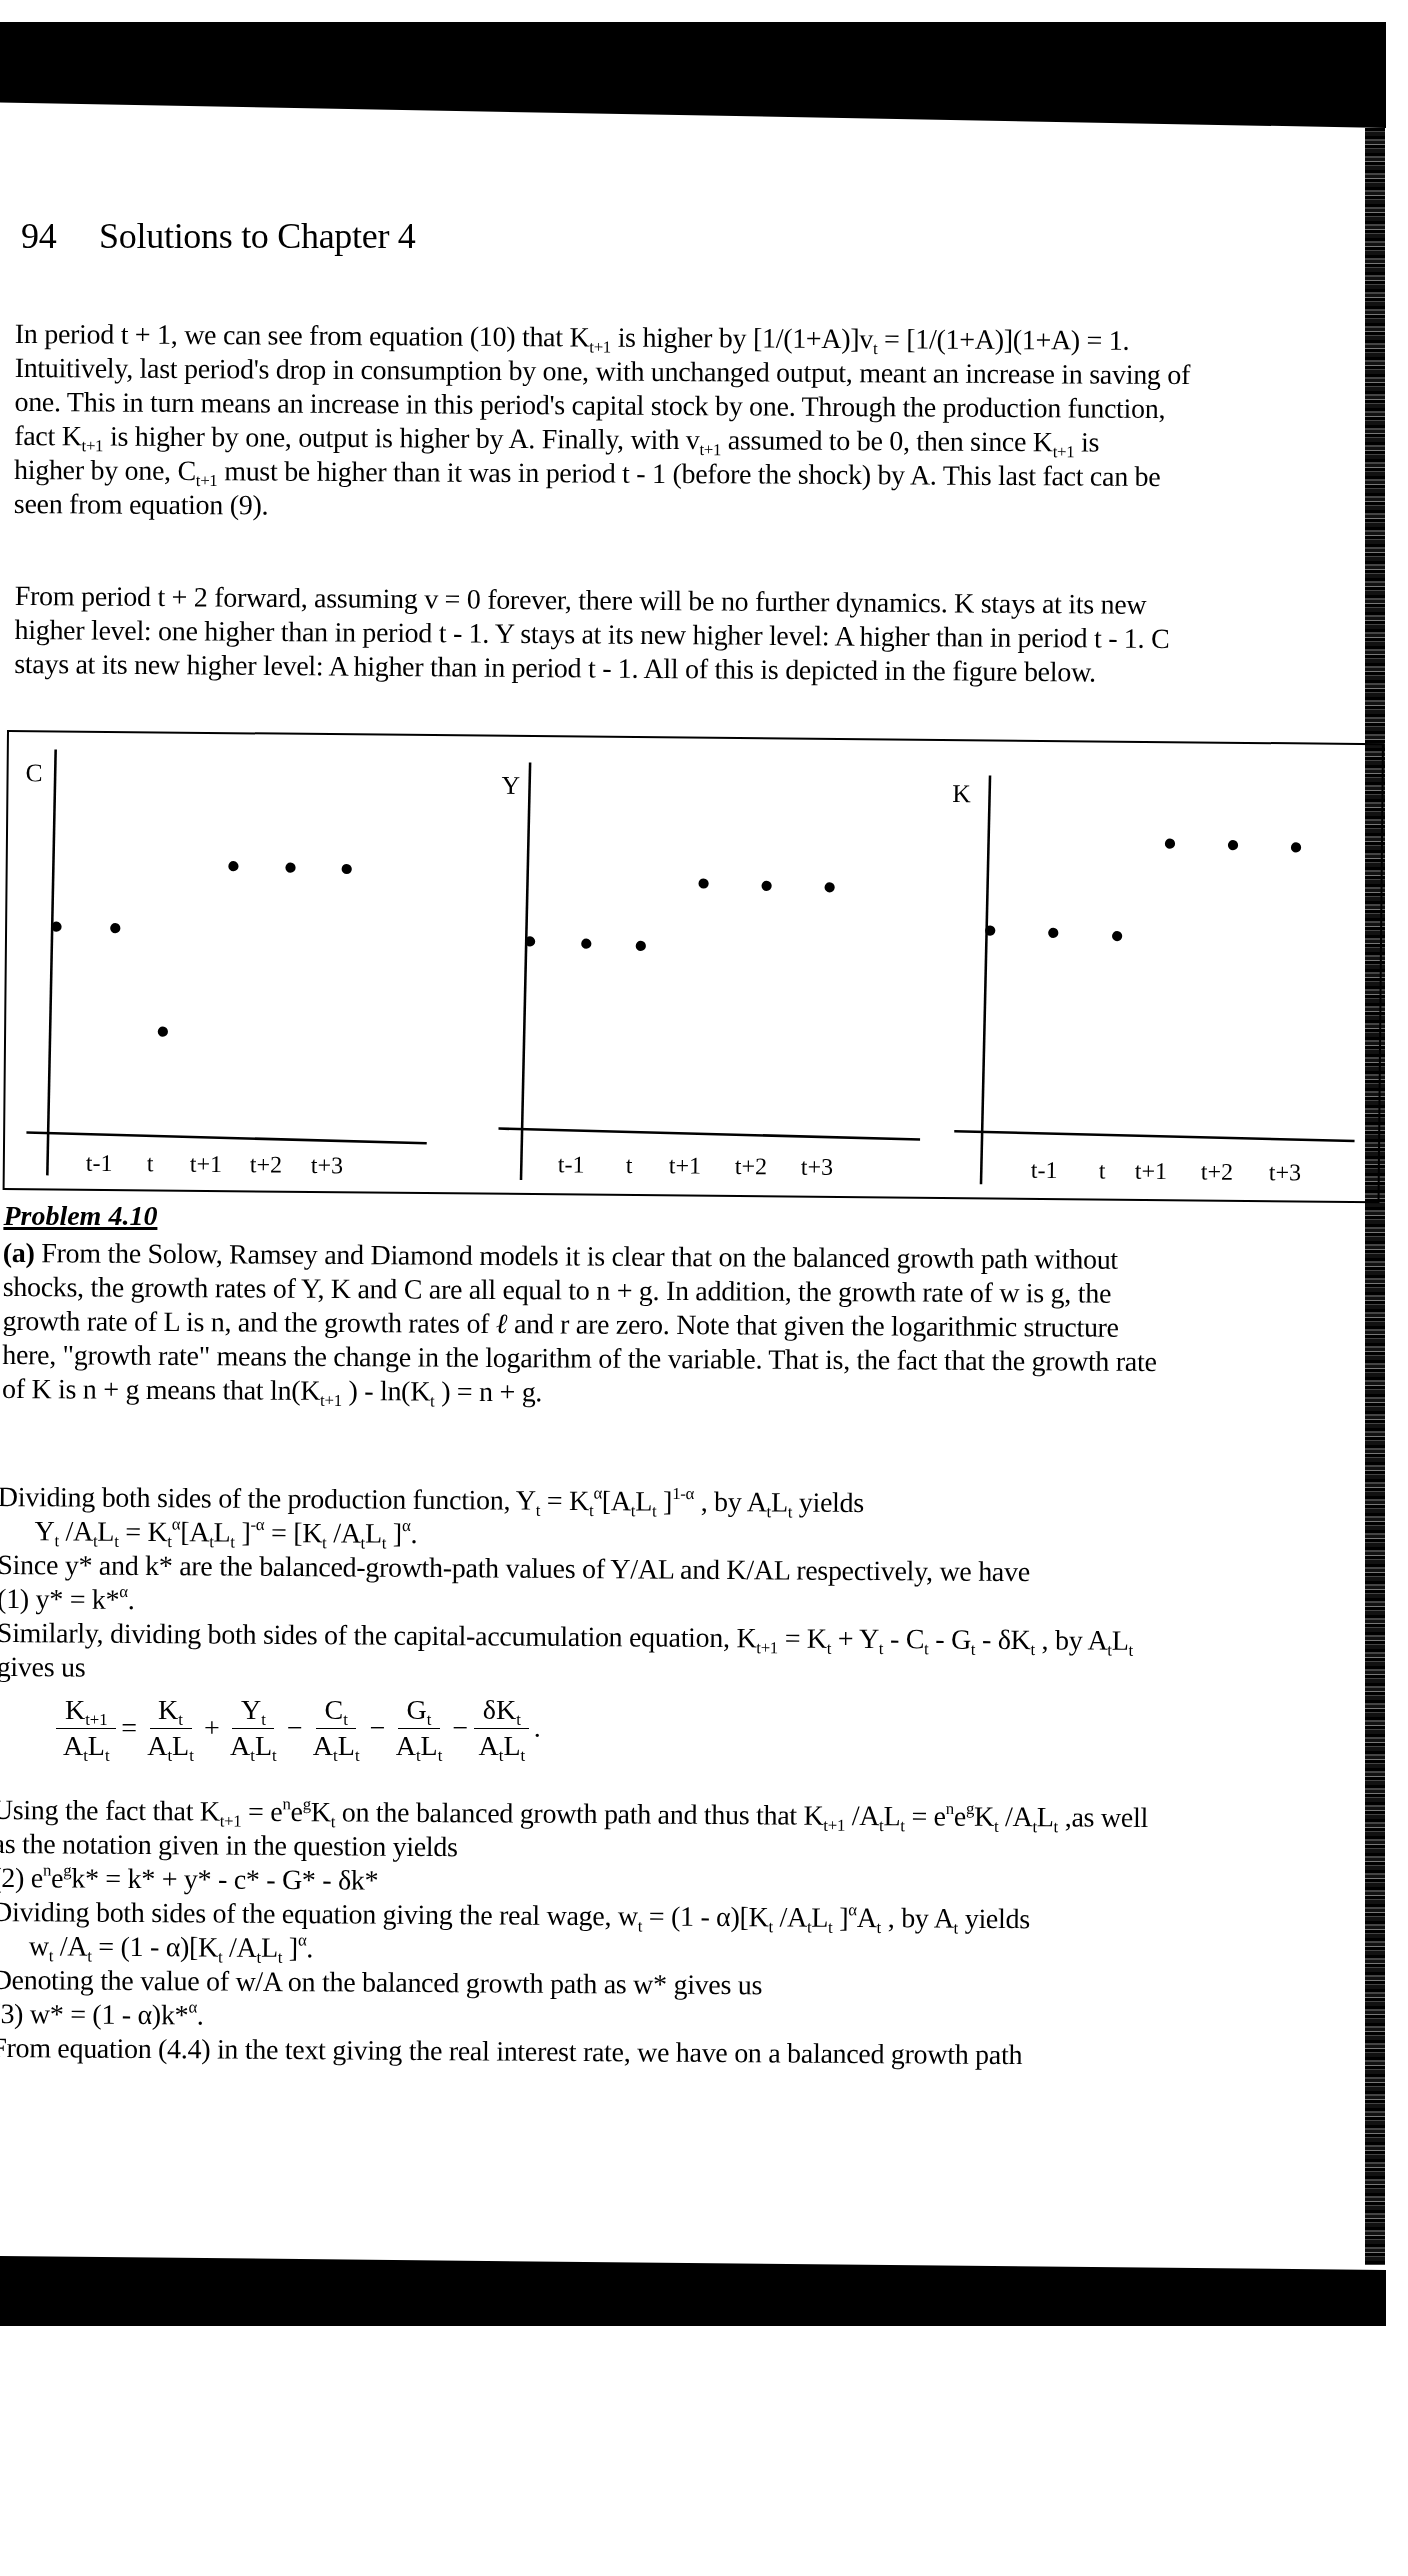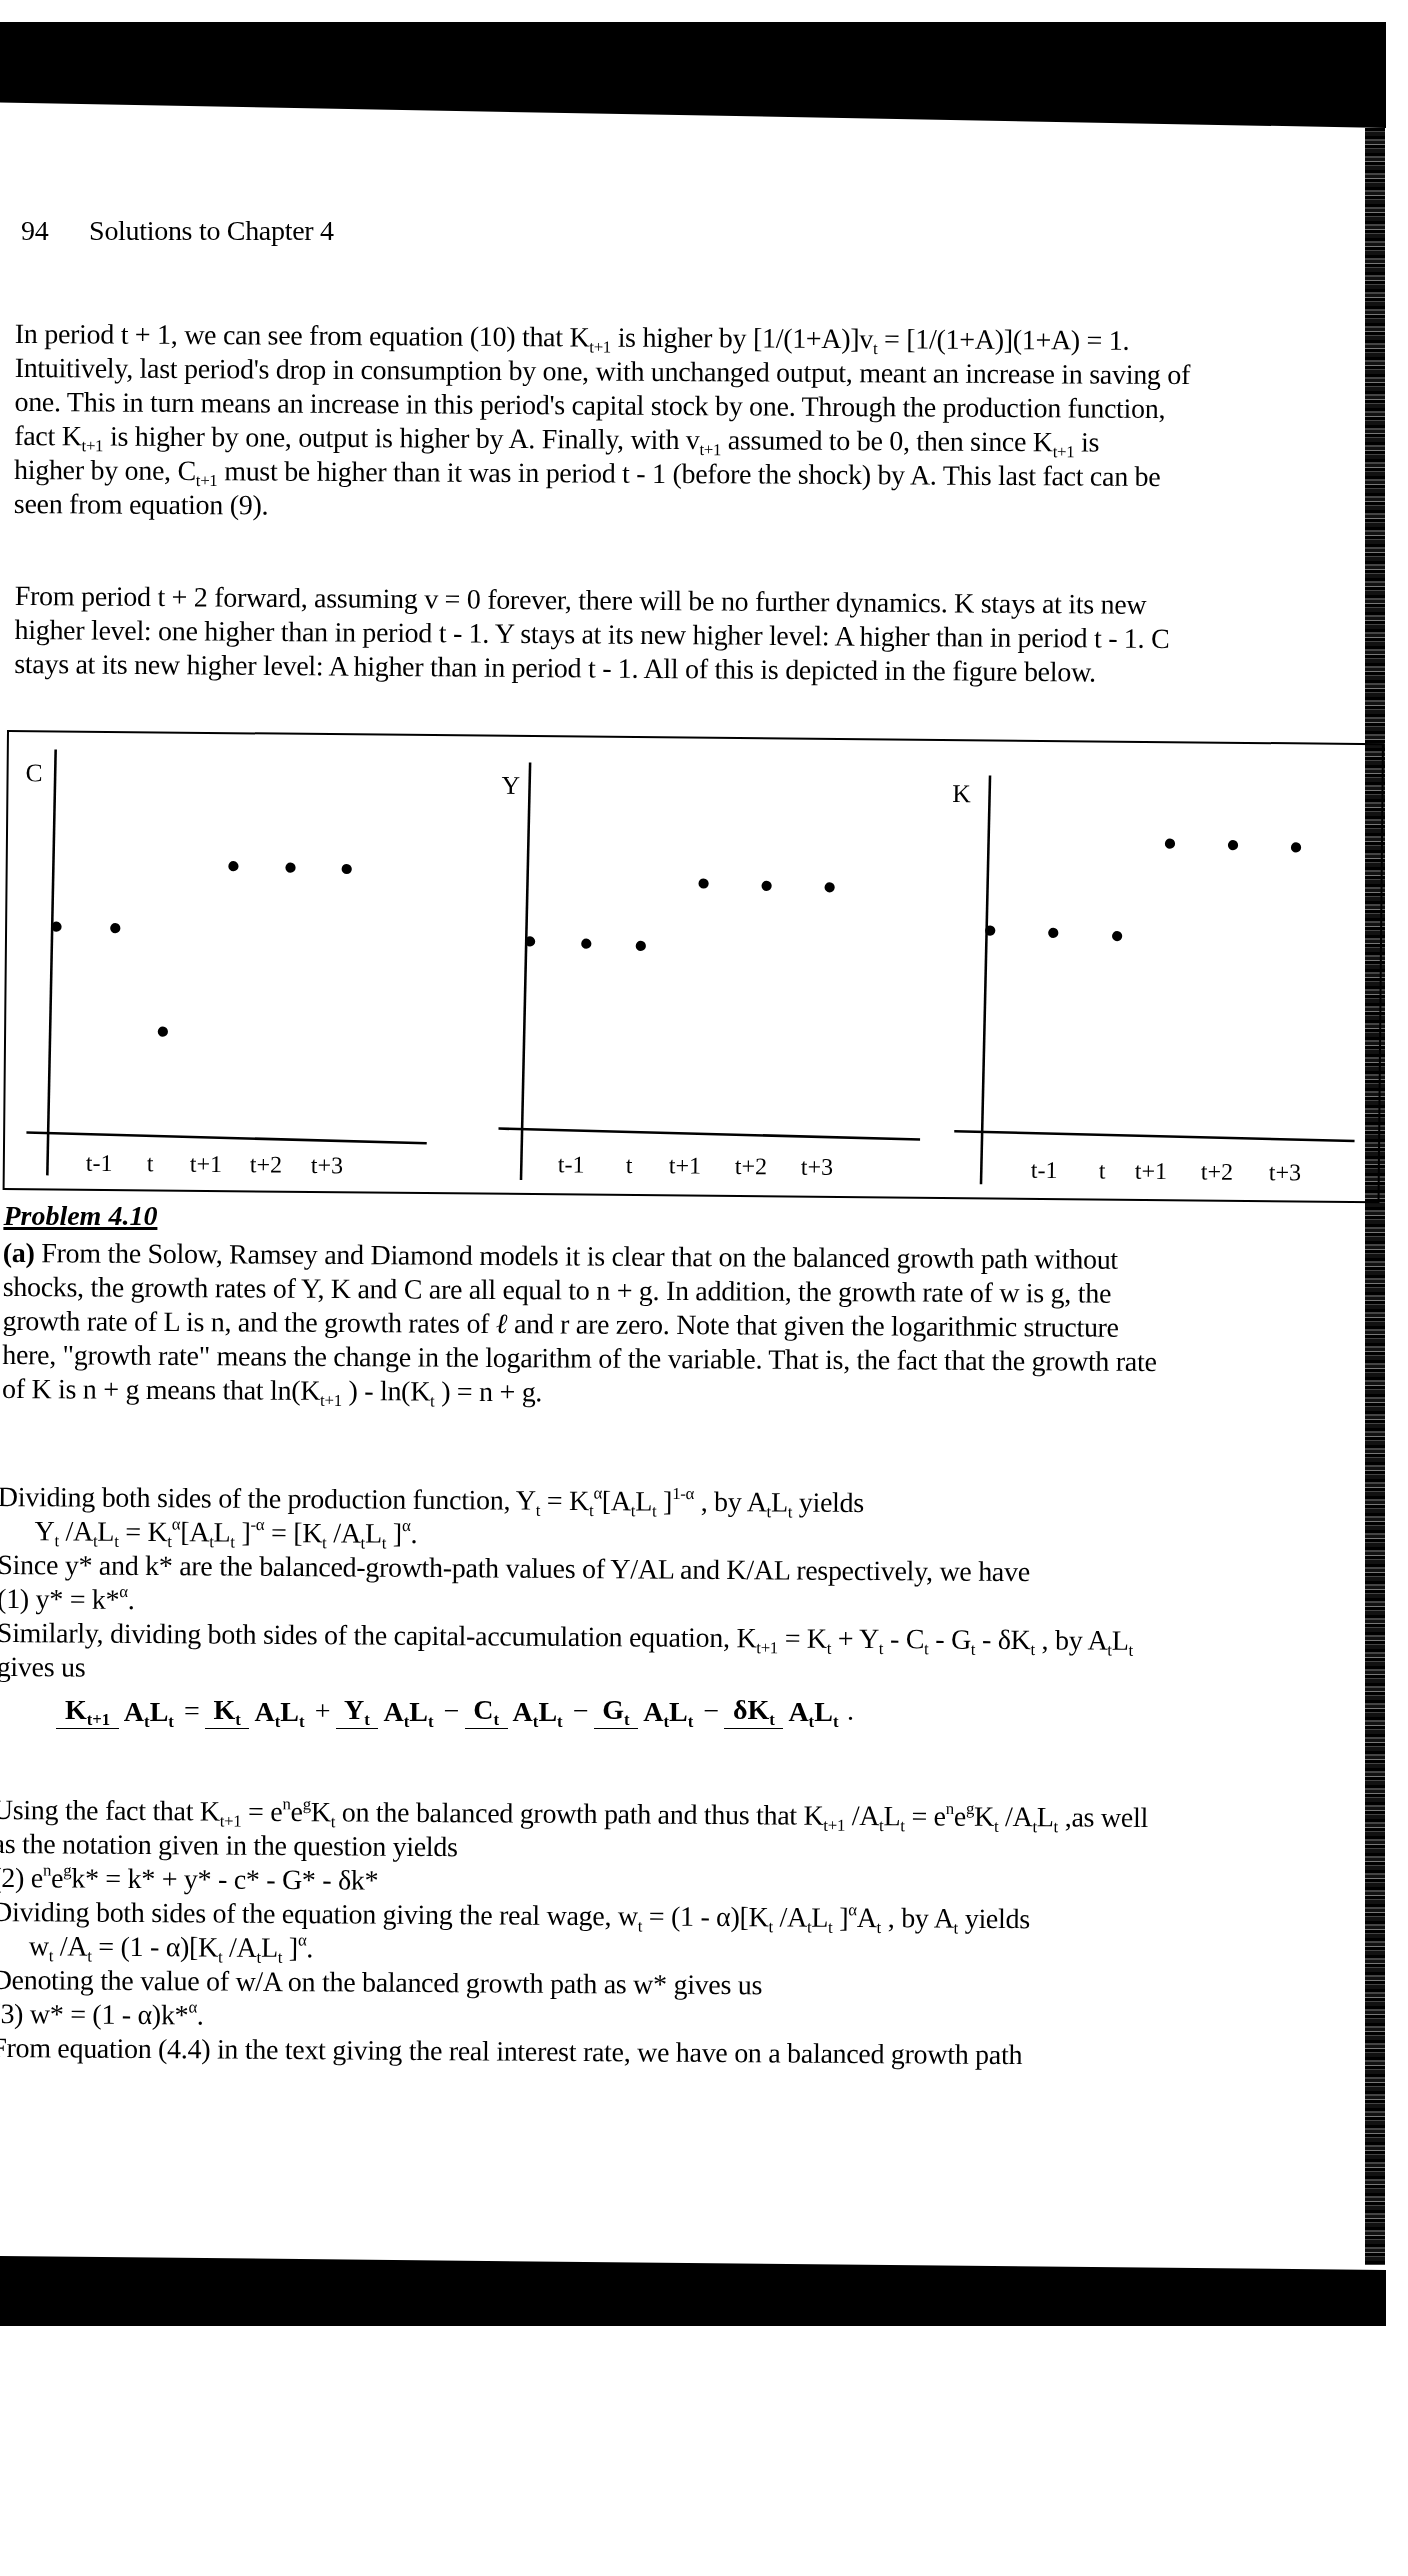--- a/index.html
+++ b/index.html
@@ -5,32 +5,32 @@
   html, body { margin: 0; padding: 0; background: #ffffff; }
   body { width: 1409px; height: 2576px; position: relative; overflow: hidden;
          font-family: "Liberation Serif", "DejaVu Serif", serif; color: #000; }
   .band-top { position: absolute; left: 0; top: 22px; width: 1386px; height: 106px; background: #000;
               clip-path: polygon(0 0, 100% 0, 100% 100%, 0 76%); }
   .band-bottom { position: absolute; left: 0; top: 2256px; width: 1386px; height: 70px; background: #000;
               clip-path: polygon(0 0, 100% 20%, 100% 100%, 0 100%); }
   .edge-right { position: absolute; left: 1365px; top: 128px; width: 20.4px; height: 2137px;
               background: repeating-linear-gradient(180deg, #000 0 2.6px, #444 2.6px 4.3px, #111 4.3px 7.7px, #777 7.7px 8.5px); }
   .page { position: absolute; left: 0; top: 0; width: 1362px; }
-  .running-head { position: absolute; left: 21px; top: 215px; font-size: 28px; letter-spacing: -0.3px; }
+  .running-head { position: absolute; left: 21px; top: 215px; font-size: 36px; letter-spacing: -0.3px; }
   .running-head .pg { margin-right: 34px; }
   .para { position: absolute; left: 15.3px; width: 1302px; font-size: 28px; line-height: 34px; letter-spacing: -0.3px; }
   .para .ln { display: block; white-space: nowrap; }
   sub { font-size: 60%; vertical-align: -0.35em; line-height: 0; }
   sup { font-size: 60%; vertical-align: 0.7em; line-height: 0; }
   .figure { position: absolute; left: 6.8px; top: 730px; width: 1377px; height: 460px;
             border: 2.6px solid #000; box-sizing: border-box; transform: rotate(0.55deg); transform-origin: left top; }
   .panel { position: absolute; top: 0; height: 100%; }
   .panel svg { position: absolute; left: 0; top: 0; overflow: visible; }
   .heading { position: absolute; left: 3.4px; top: 1200px; font-size: 28px; font-weight: bold; text-decoration: underline; text-decoration-thickness: 2.6px; font-style: italic; }
-  .frac { display: inline-flex; flex-direction: row; align-items: center; vertical-align: middle; margin: 0 3.4px; font-weight: bold; }
+  .frac { display: inline-flex; flex-direction: column; align-items: center; vertical-align: middle; margin: 0 3.4px; }
   .frac .num { border-bottom: 1.7px solid #000; padding: 0 8.5px 1.7px; }
   .frac .den { padding: 1.7px 5.1px 0; }
   .eqline { position: absolute; left: 53px; top: 1694px; font-size: 28px; display: flex; align-items: center; }
   .op { margin: 0 1.7px; }
 </style>
 </head>
 <body>
 
 <div class="band-top"></div>
 <div class="edge-right"></div>

